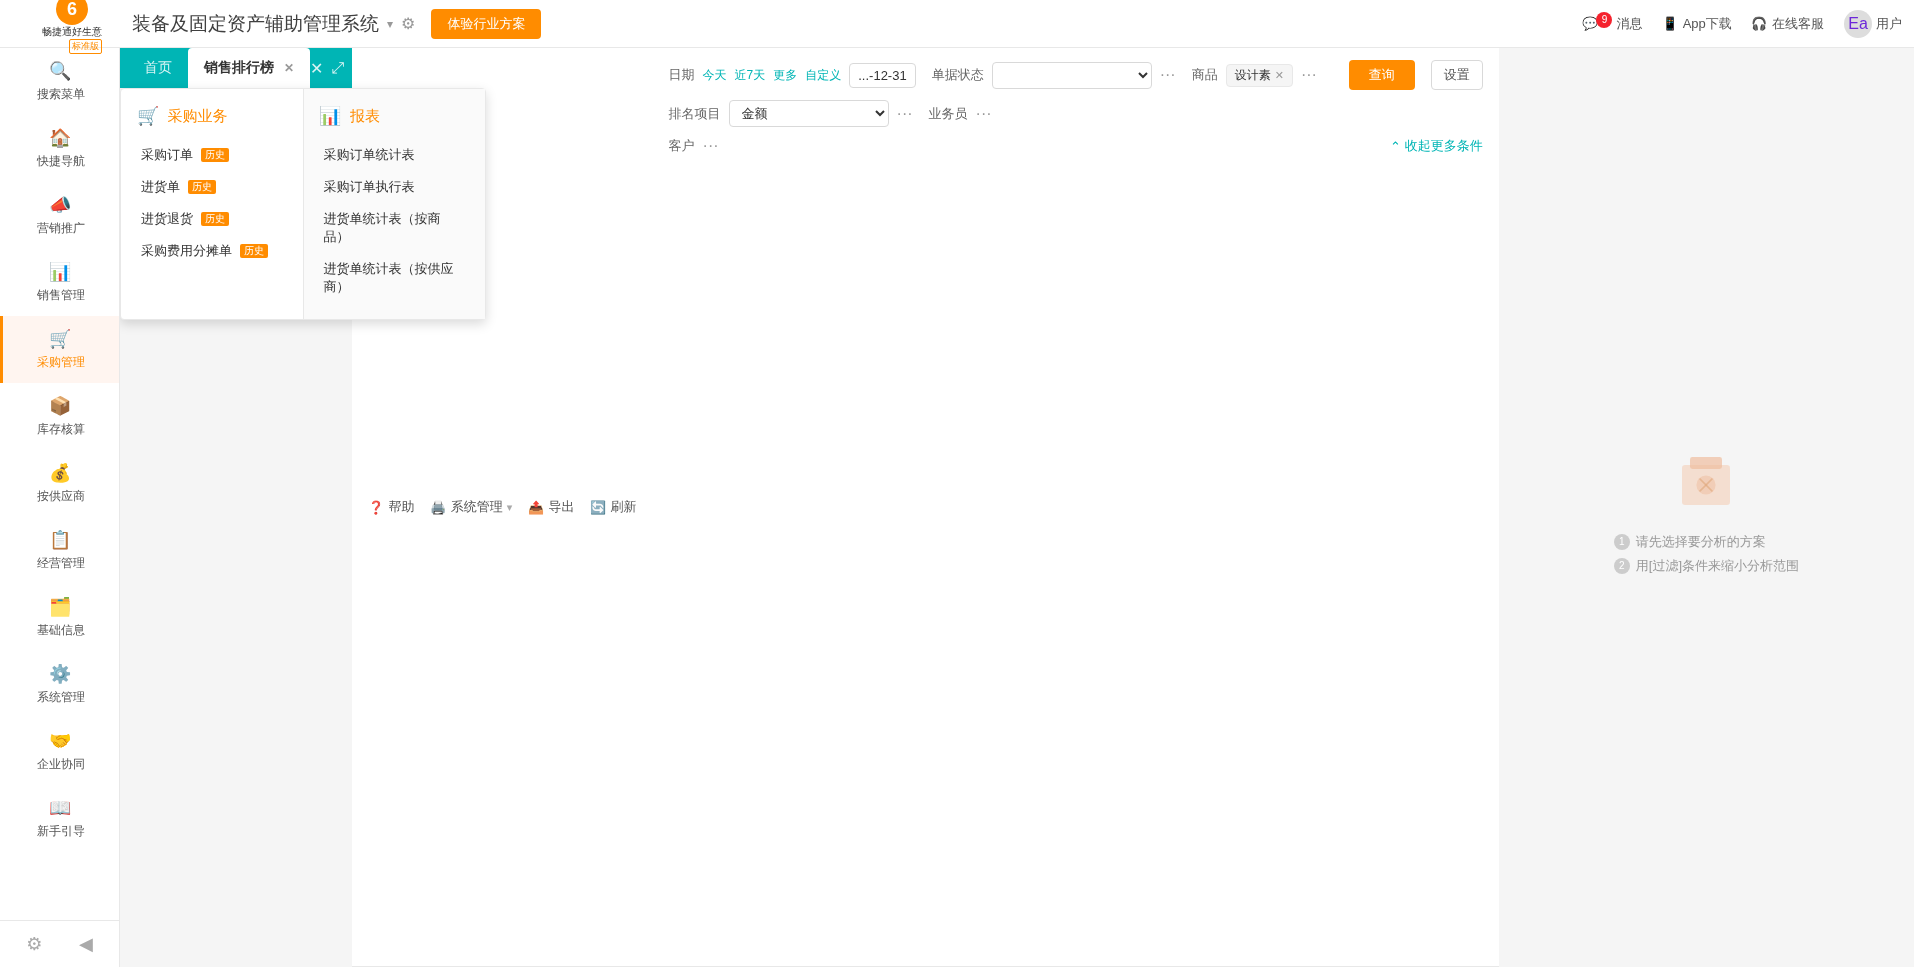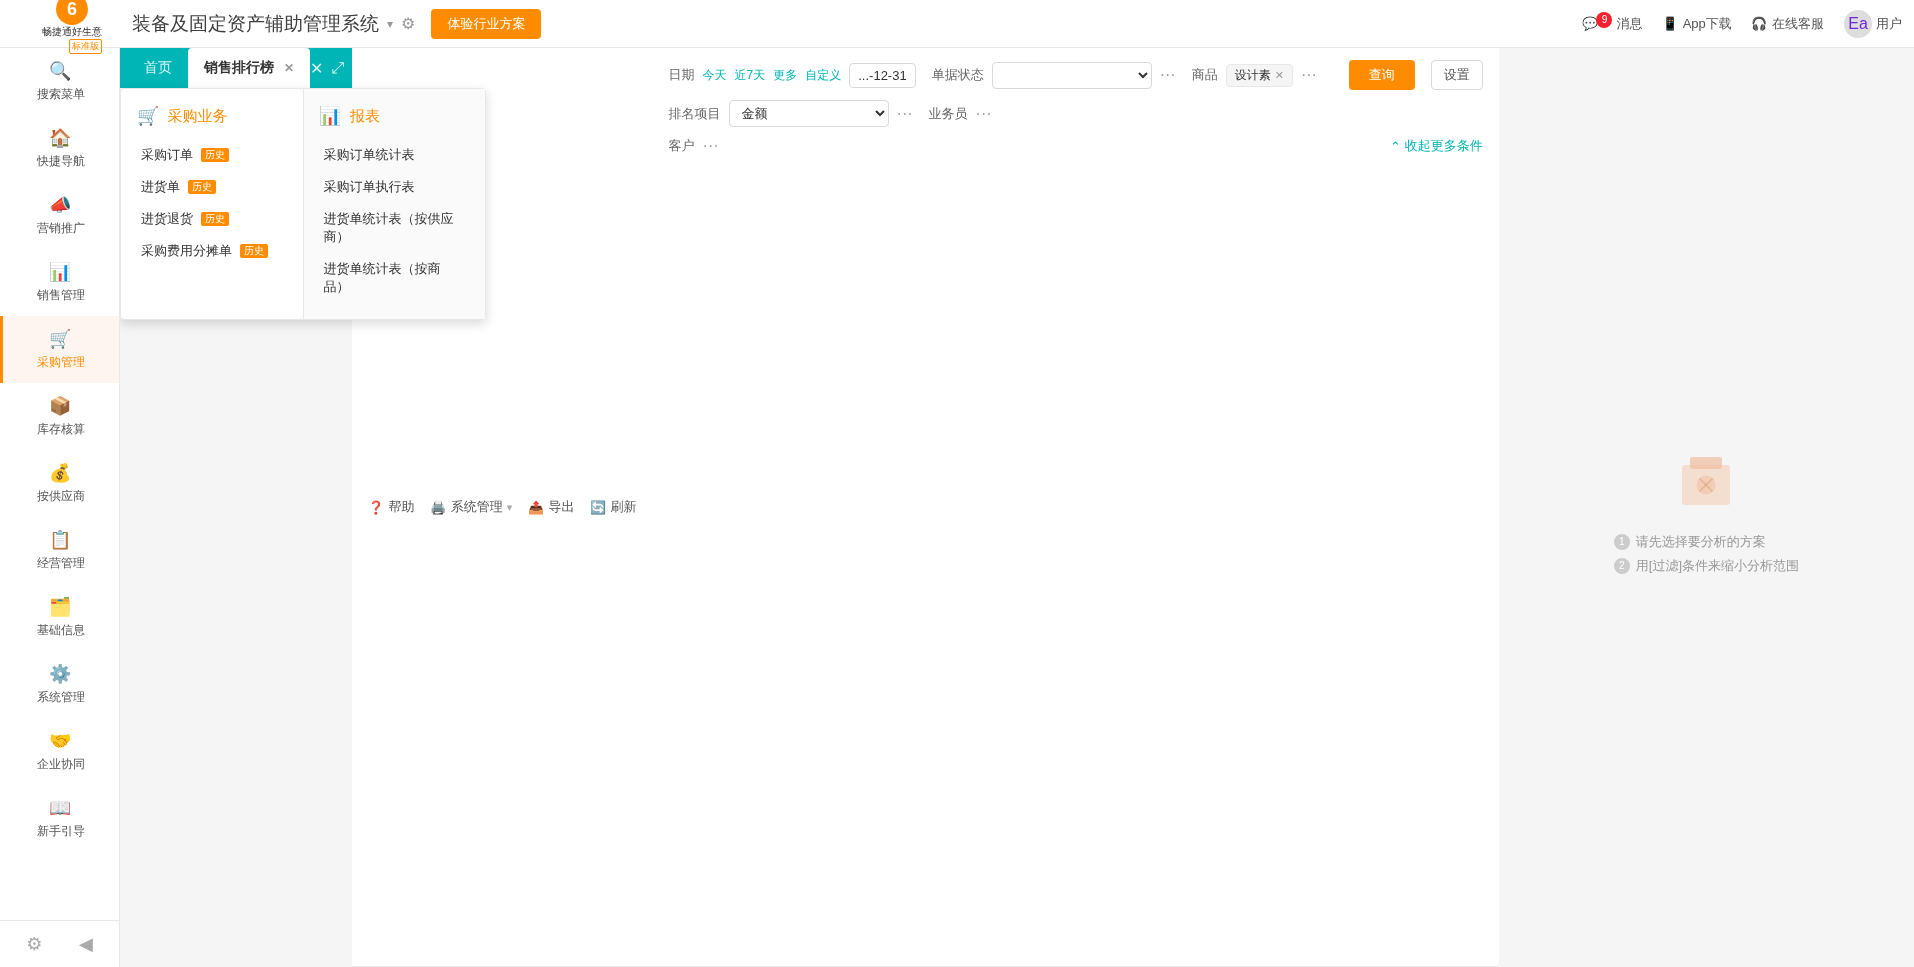--- a/index.html
+++ b/index.html
@@ -660,22 +660,22 @@
           <span class="dropdown-col-header-icon">📊</span>
           <span>报表</span>
         </div>
         <div class="dropdown-item">
           <span>采购订单统计表</span>
         </div>
         <div class="dropdown-item">
           <span>采购订单执行表</span>
         </div>
         <div class="dropdown-item">
+          <span>进货单统计表（按商品）</span>
+        </div>
+        <div class="dropdown-item">
           <span>进货单统计表（按供应商）</span>
-        </div>
-        <div class="dropdown-item">
-          <span>进货单统计表（按商品）</span>
         </div>
       </div>
     </div>
 
   </div>
 </div>
 
 </body></html>

